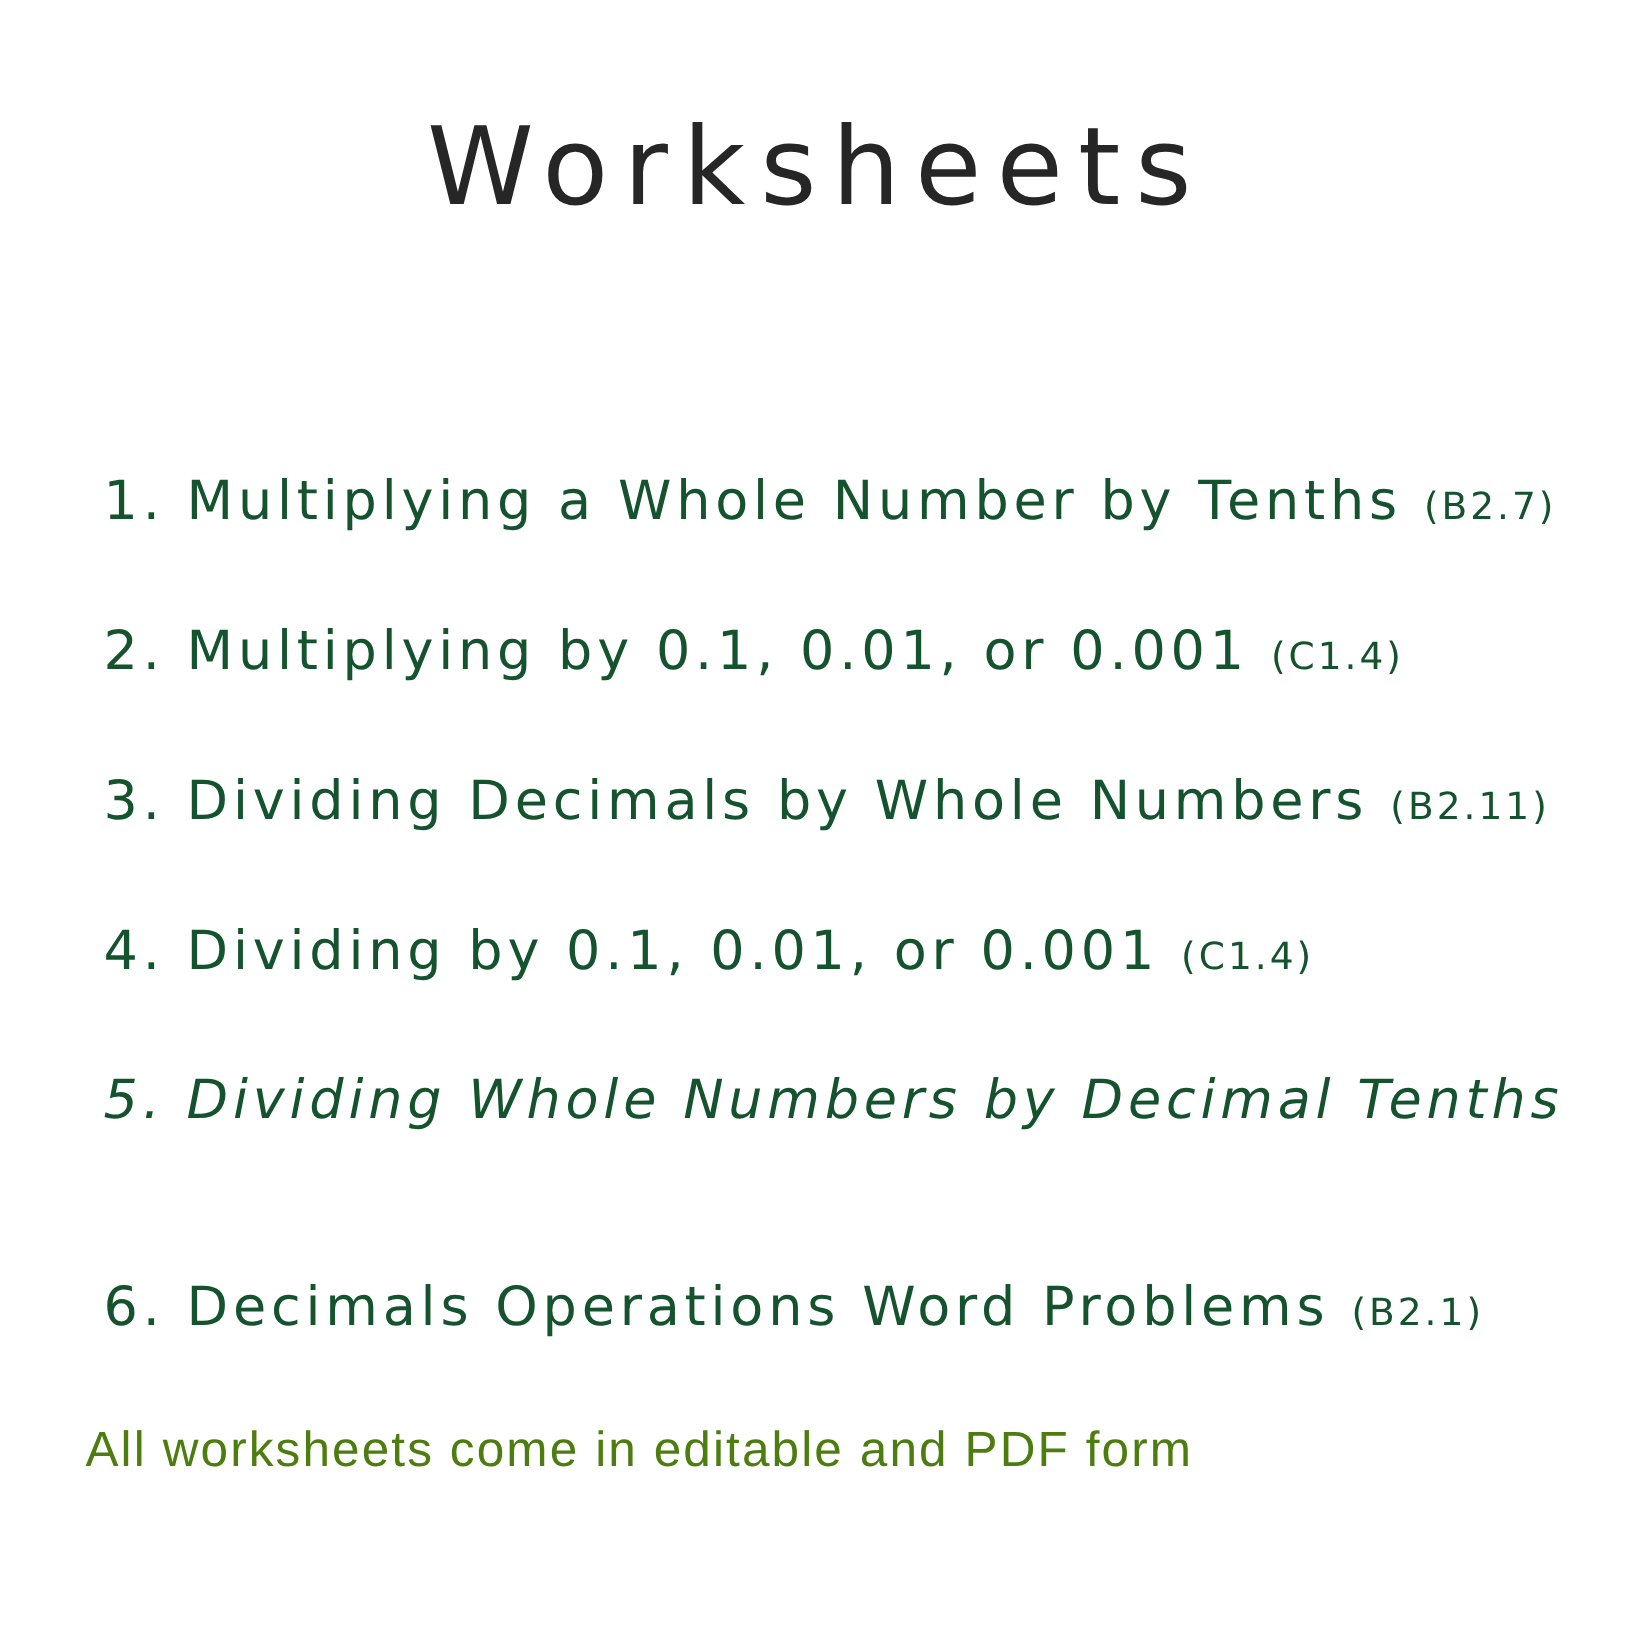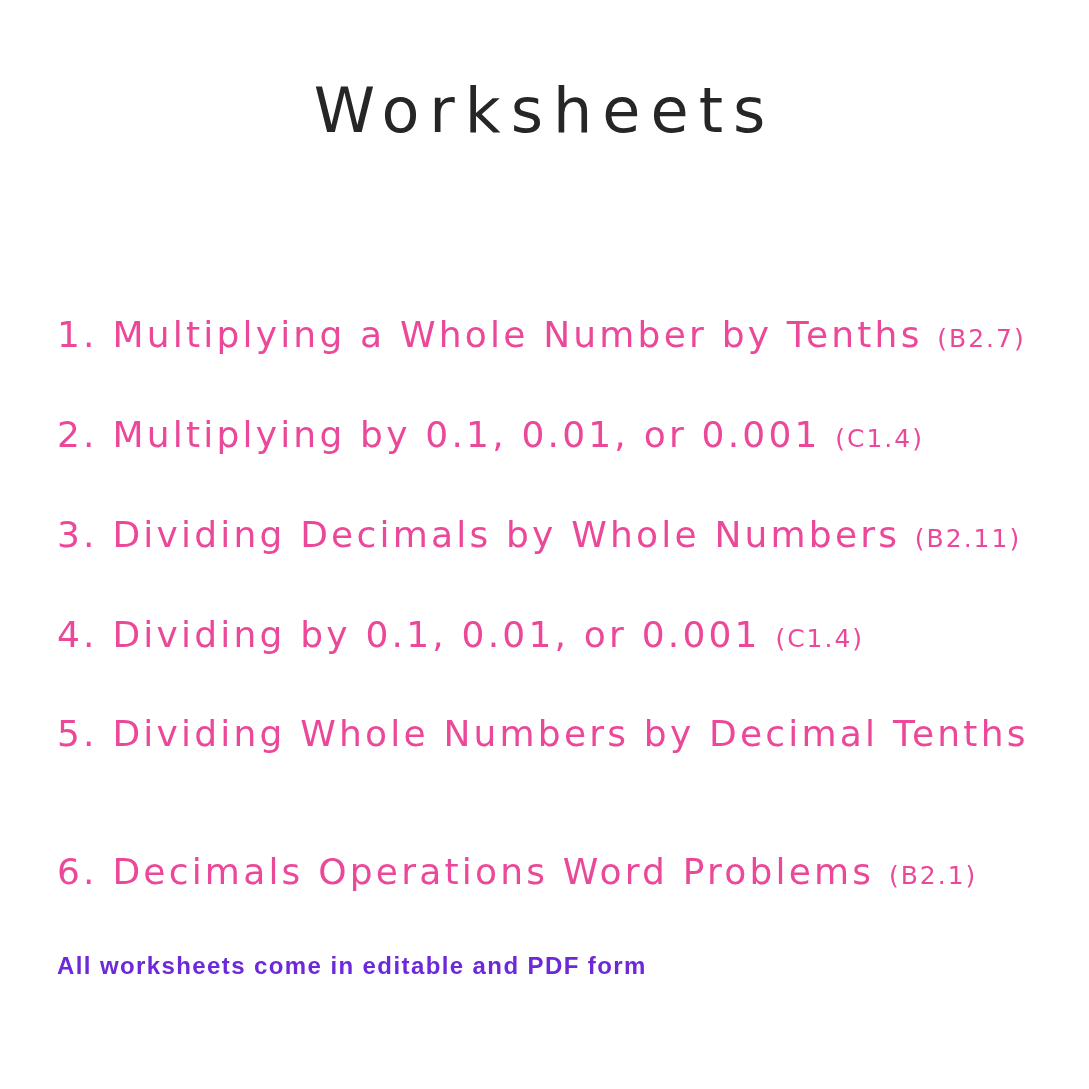--- a/index.html
+++ b/index.html
@@ -2,35 +2,35 @@
 <html><head>
   <meta charset="utf-8">
   <style>
     html, body { margin: 0; padding: 0; background: #ffffff; }
     body {
       width: 1089px; height: 1089px; overflow: hidden; position: relative;
       font-family: "DejaVu Sans", sans-serif; color: #1e1e1e;
     }
     .title {
       position: absolute; left: 0; width: 1089px; top: 52px;
-      text-align: center; font-size: 62px; line-height: 118px;
+      text-align: center; font-size: 72px; line-height: 118px;
       letter-spacing: 10px; font-weight: 400; color: #262626;
     }
     .list { position: absolute; left: 57px; top: 0; width: 1000px; }
     .item {
-      position: absolute; left: 0; white-space: nowrap;
-      font-size: 36px; letter-spacing: 3.2px; color: #ec4899;
+      position: absolute; left: 12px; white-space: nowrap;
+      font-size: 36px; letter-spacing: 3.2px; color: #14532d;
     }
     .code { font-size: 25px; letter-spacing: 2px; }
     .item5 { white-space: normal; width: 980px; line-height: 44px; }
     .item5 .code { display: block; line-height: 28px; }
     .footer {
       position: absolute; left: 57px; top: 944px;
-      font-family: "Liberation Sans", sans-serif; font-weight: 700;
-      font-size: 24px; line-height: 44px; letter-spacing: 1.4px; color: #6d28d9;
+      font-family: "Liberation Sans", sans-serif; font-weight: 400;
+      font-size: 33px; line-height: 44px; letter-spacing: 1.4px; color: #4d7c0f;
     }
   </style>
 </head>
 <body>
 
 <div class="title">
   <div>Worksheets</div>
 </div>
 
 <div class="list">
@@ -47,21 +47,21 @@
   <div class="item" style="top:514px;">
     <span>3.</span>
     <span>Dividing Decimals by Whole Numbers</span>
     <span class="code">(B2.11)</span>
   </div>
   <div class="item" style="top:614px;">
     <span>4.</span>
     <span>Dividing by 0.1, 0.01, or 0.001</span>
     <span class="code">(C1.4)</span>
   </div>
-  <div class="item item5" style="top:712px;">
+  <div class="item item5" style="top:712px;font-style:italic;">
     <span>5.</span>
     <span>Dividing Whole Numbers by Decimal Tenths</span>
   </div>
   <div class="item" style="top:851px;">
     <span>6.</span>
     <span>Decimals Operations Word Problems</span>
     <span class="code">(B2.1)</span>
   </div>
 </div>
 

